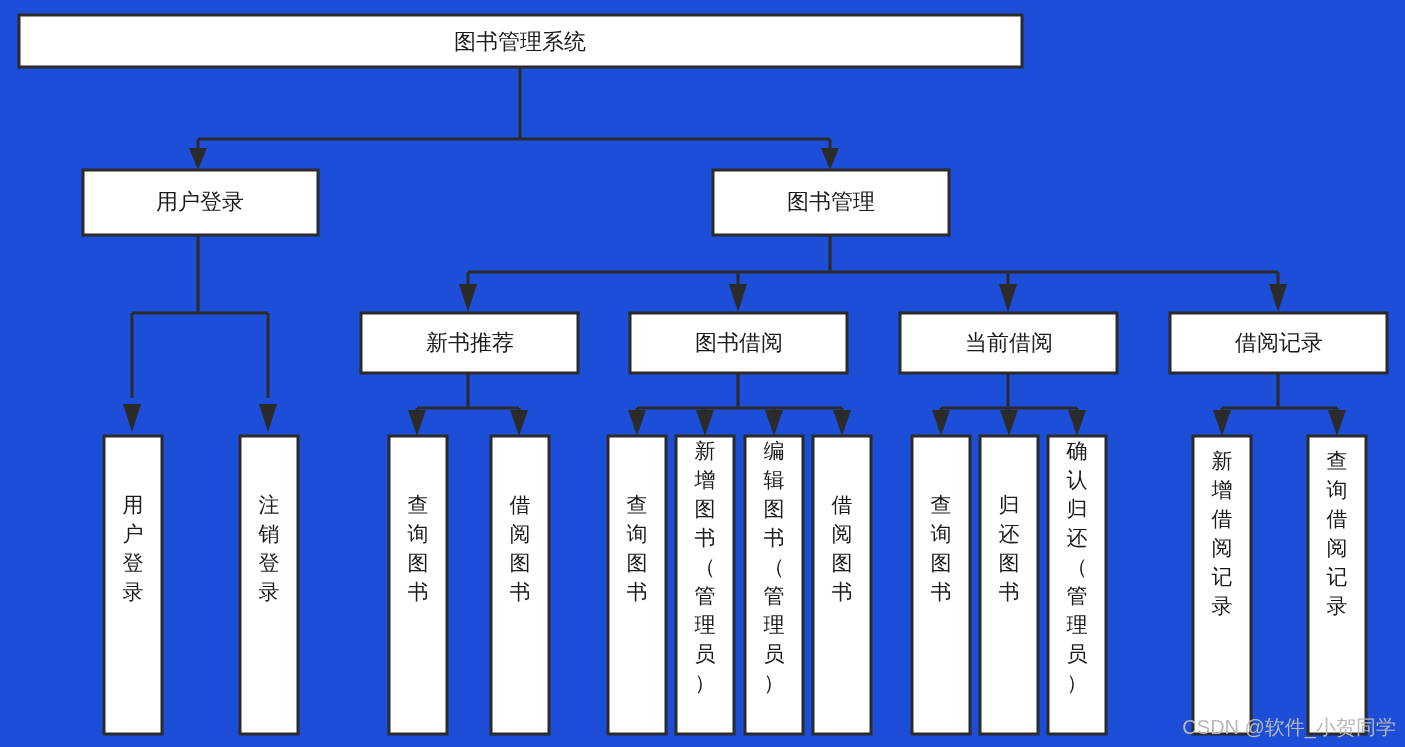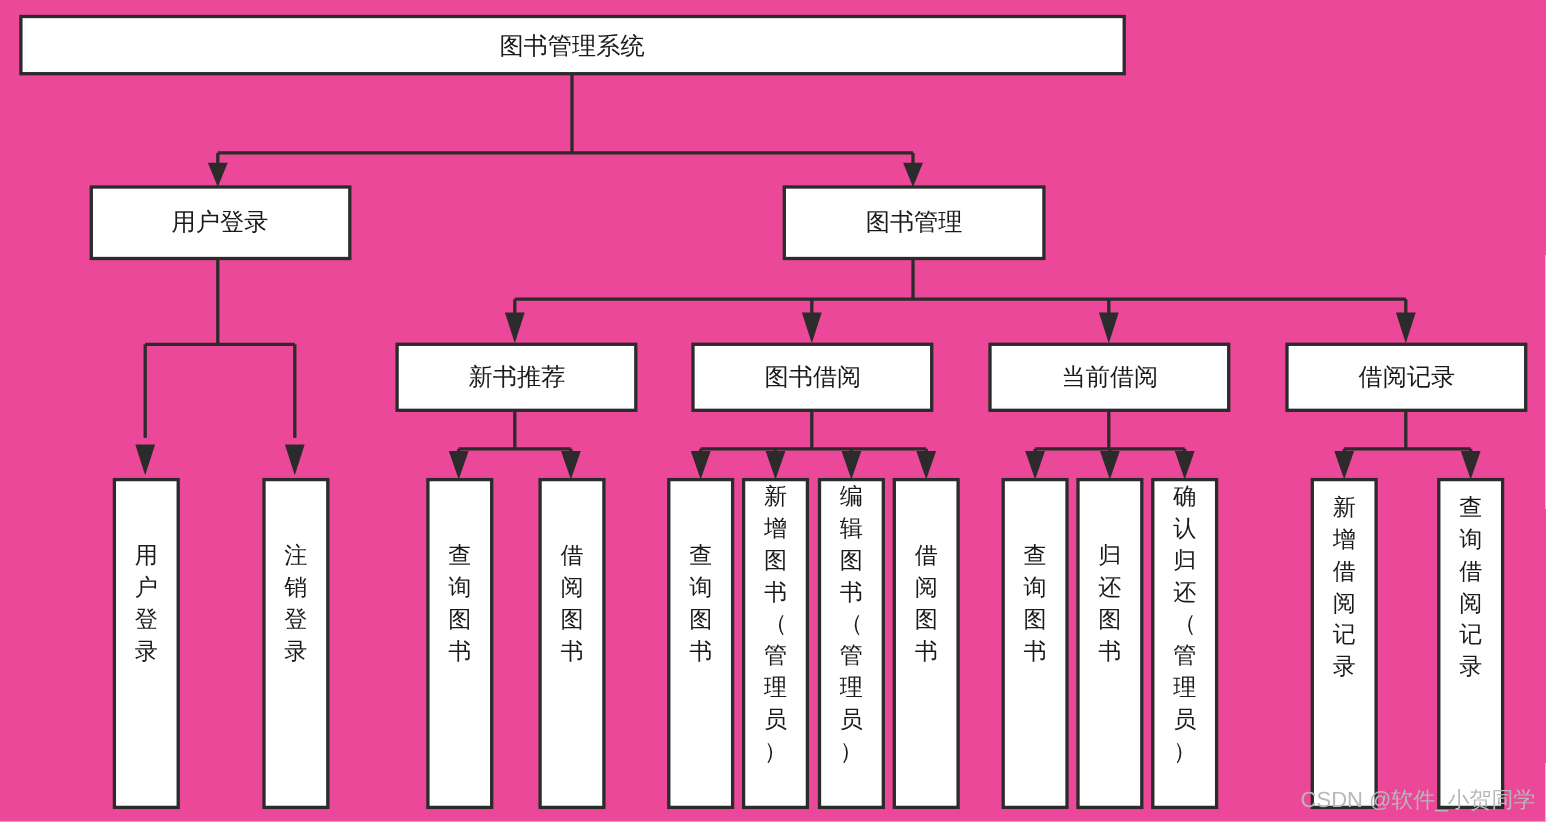--- a/index.html
+++ b/index.html
@@ -8,21 +8,21 @@
     padding: 0;
     background: #ffffff;
   }
   body {
     font-family: "Liberation Sans", "DejaVu Sans", sans-serif;
   }
   #diagram-root {
     position: relative;
     width: 1405px;
     height: 747px;
-    background: #ec4899;
+    background: #1d4ed8;
     overflow: hidden;
   }
   svg#tree-svg {
     position: absolute;
     left: 0;
     top: 0;
     width: 1405px;
     height: 747px;
     display: block;
   }

